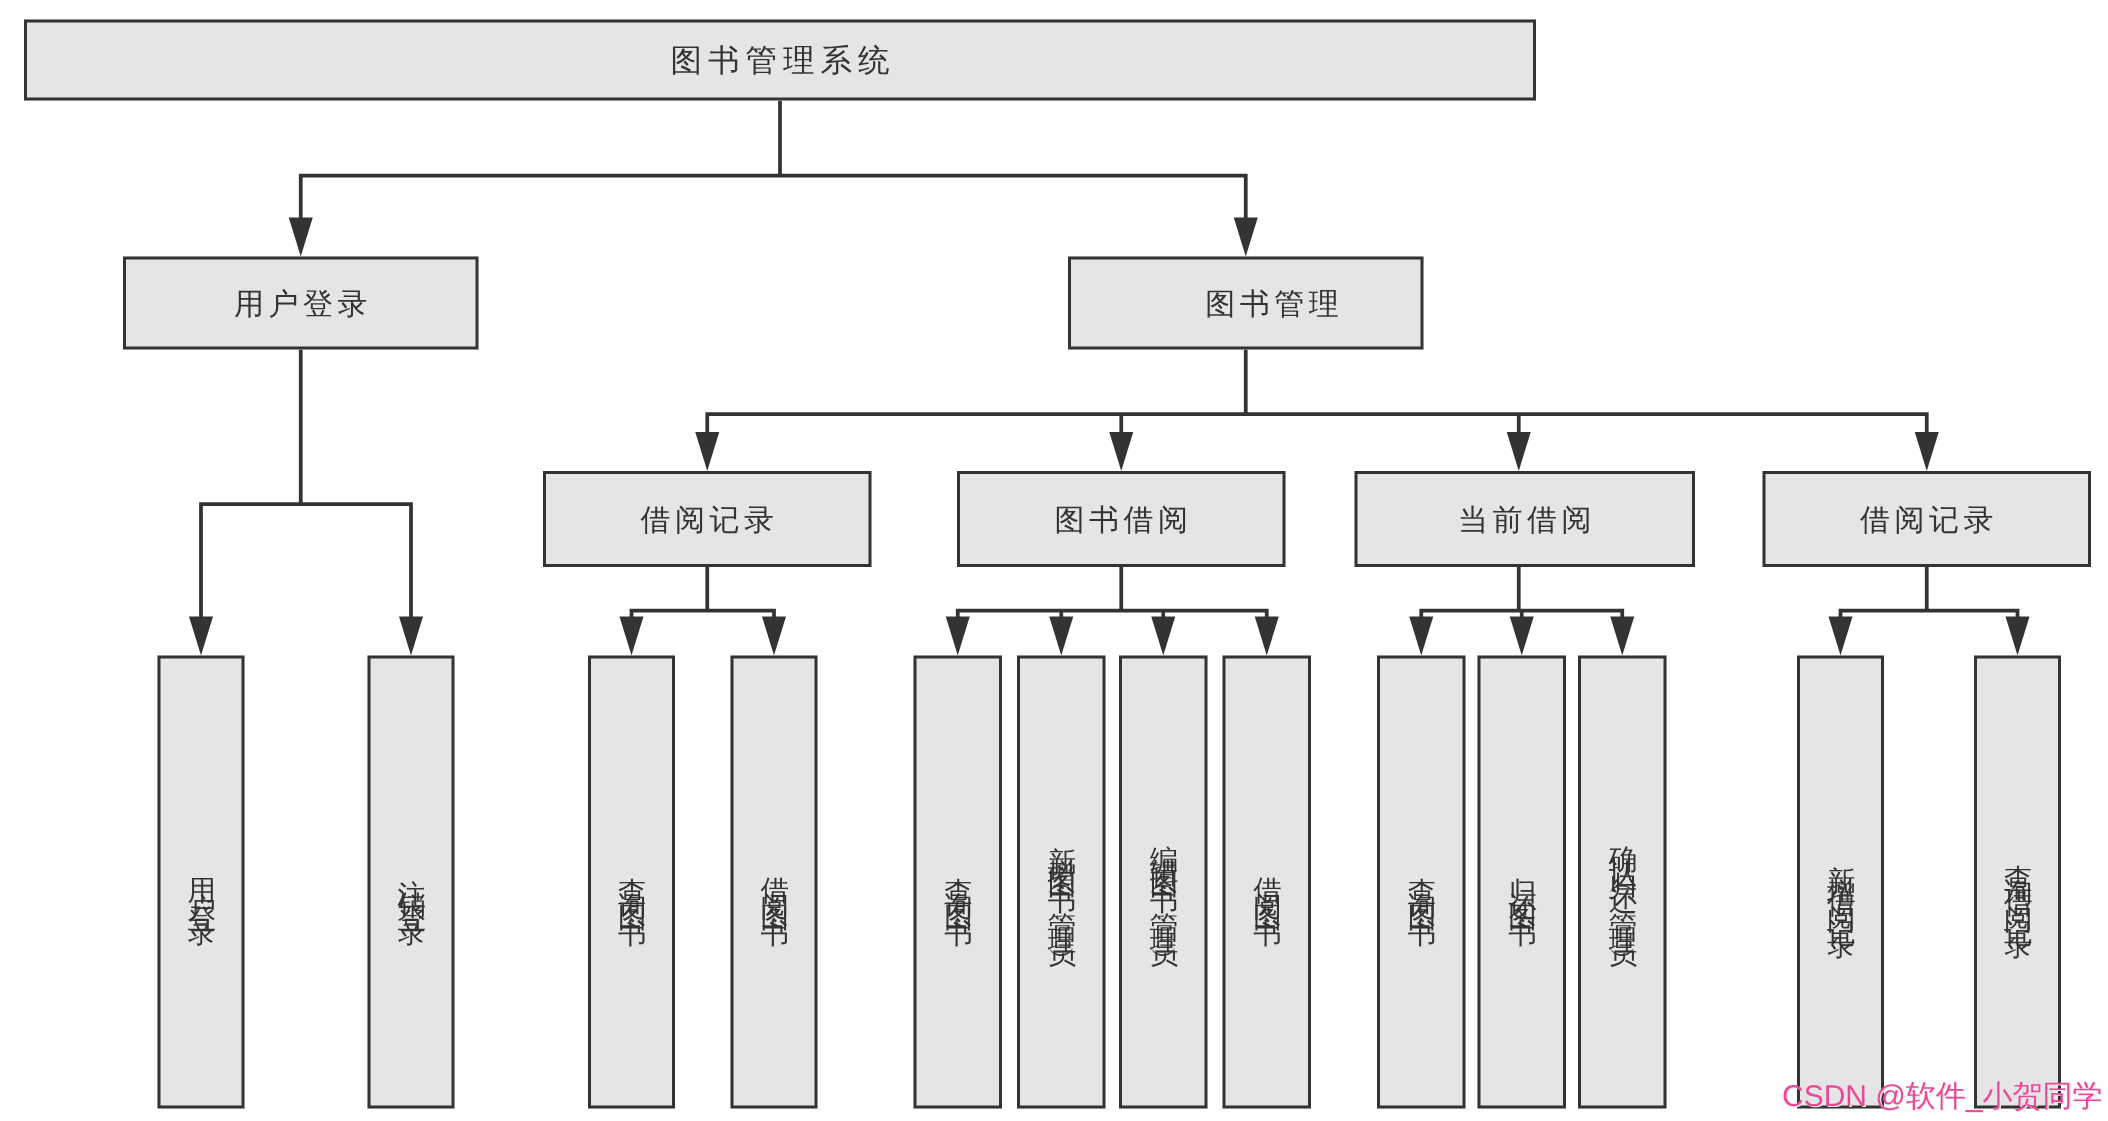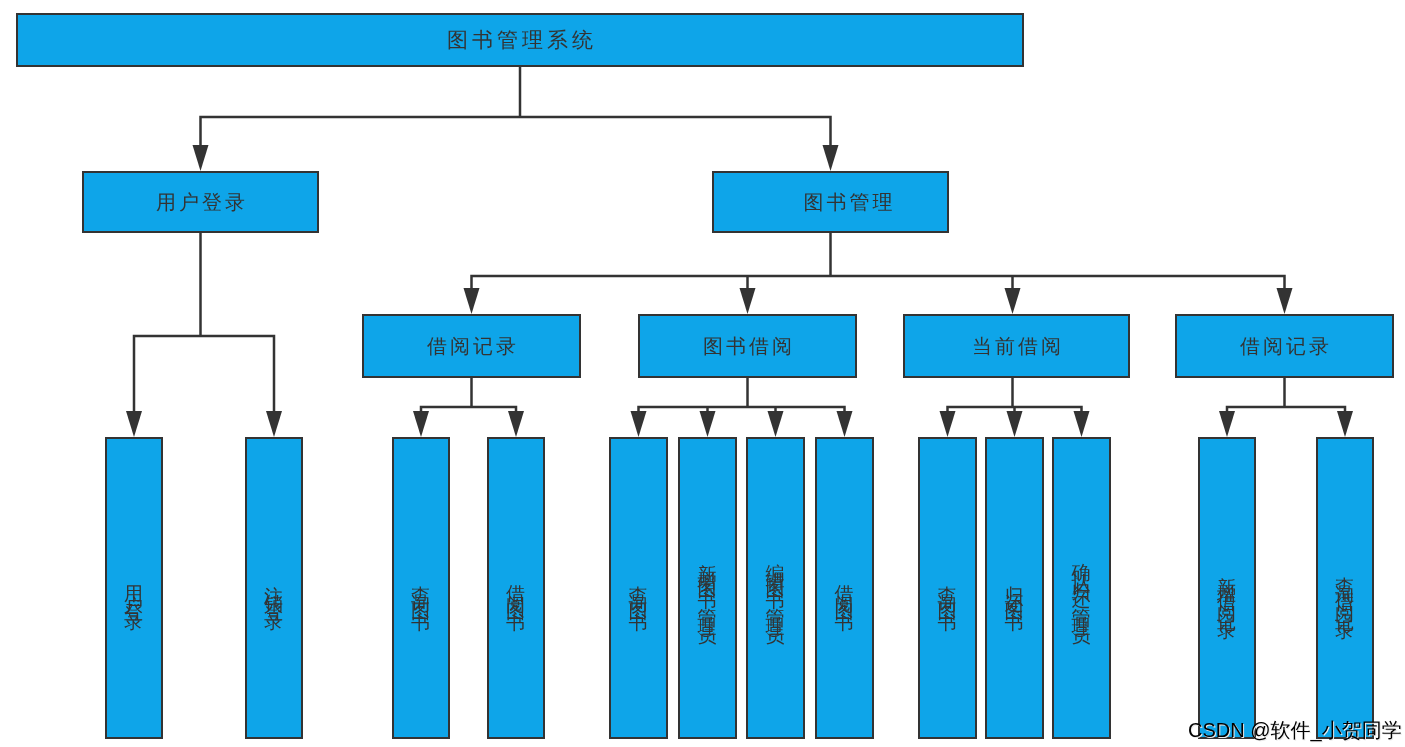--- a/index.html
+++ b/index.html
@@ -18,21 +18,21 @@
   .connectors {
     position: absolute;
     left: 0;
     top: 0;
     width: 1405px;
     height: 747px;
   }
   .node {
     position: absolute;
     box-sizing: border-box;
-    background: #0ea5e9;
+    background: #e5e5e5;
     border: 2.5px solid #333333;
     display: flex;
     align-items: center;
     justify-content: center;
     color: #333333;
     text-align: center;
   }
   .hnode {
     font-size: 20px;
     letter-spacing: 3px;
@@ -48,21 +48,21 @@
     text-orientation: mixed;
     font-size: 19px;
     letter-spacing: 9px;
     line-height: 1;
   }
   .watermark {
     position: absolute;
     left: 1188px;
     top: 717px;
     font-size: 20px;
-    color: #000000;
+    color: #ec4899;
     white-space: nowrap;
     text-shadow: 1px 1px 0 #e9e9e9;
     z-index: 5;
   }
 </style>
 </head>
 <body>
 
 <div class="canvas">
 

